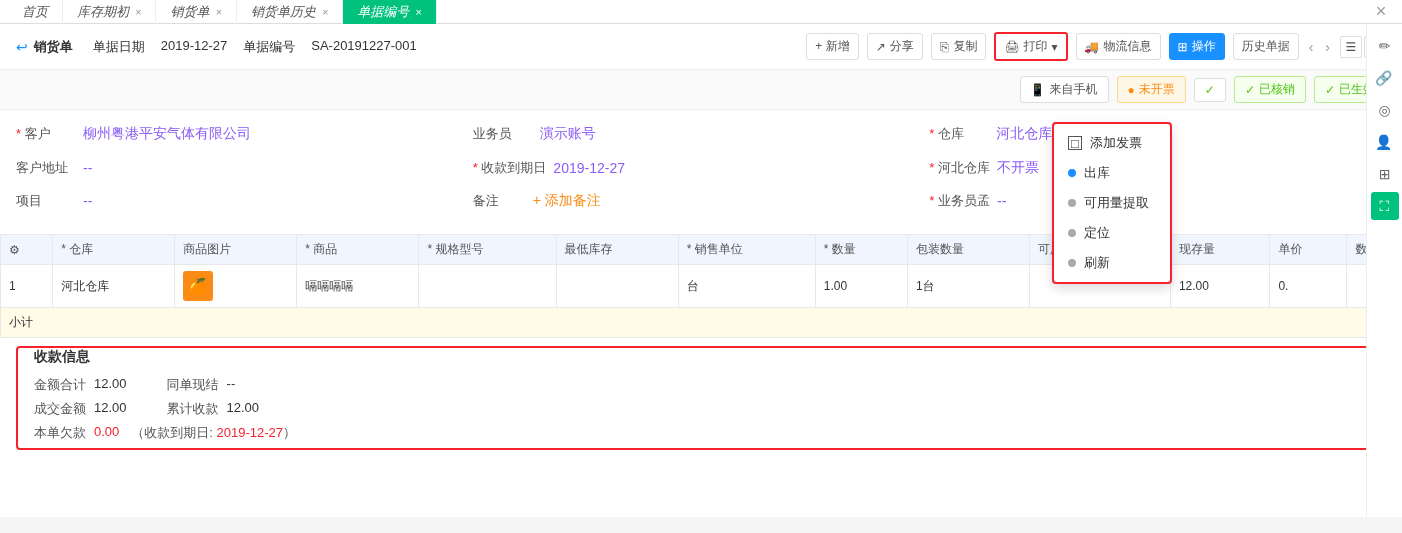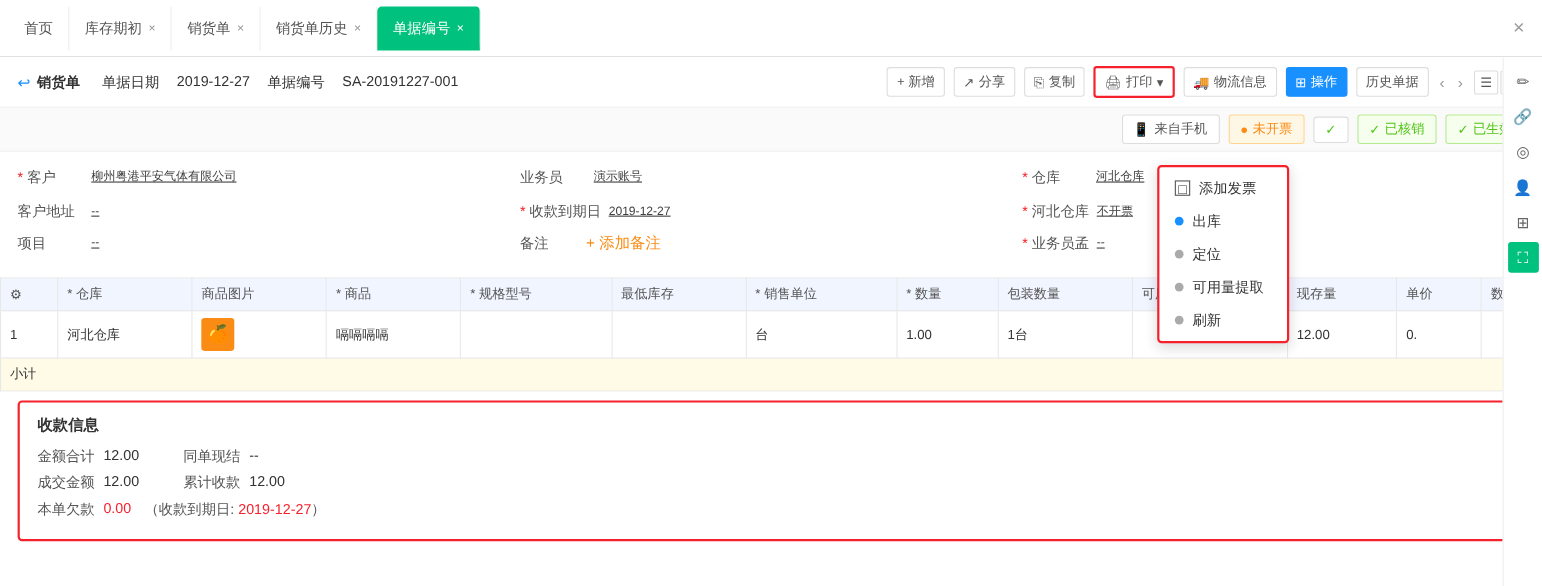--- a/index.html
+++ b/index.html
@@ -1,21 +1,21 @@
 <!DOCTYPE html>
 <html><head>
   <meta charset="utf-8">
   <style>
     * { box-sizing: border-box; margin: 0; padding: 0; }
     body { font-family: "Microsoft YaHei", Arial, sans-serif; font-size: 13px; background: #f5f5f5; color: #333; overflow: hidden; }
 
     
     .tab-bar {
       display: flex; align-items: center; background: #fff; border-bottom: 1px solid #ddd;
-      padding: 0 8px; height: 52px; position: relative;
+      padding: 0 8px; height: 24px; position: relative; font-style: italic;
     }
     .tab-item {
       display: flex; align-items: center; padding: 0 14px; height: 40px; cursor: pointer;
       font-size: 13px; color: #555; border-right: 1px solid #eee; white-space: nowrap;
     }
     .tab-item .tab-close { margin-left: 6px; color: #999; font-size: 11px; cursor: pointer; }
     .tab-item.highlight { background: #00c17d; color: #fff; border-radius: 4px 4px 0 0; }
     .tab-item.highlight .tab-close { color: #fff; }
     .tab-bar-close { margin-left: auto; color: #999; cursor: pointer; font-size: 18px; padding: 0 8px; }
 
@@ -68,23 +68,22 @@
       display: flex; align-items: center; margin-bottom: 10px; gap: 0;
     }
     .form-field {
       display: flex; align-items: center; flex: 1;
     }
     .form-label {
       color: #555; white-space: nowrap; min-width: 60px; font-size: 13px;
     }
     .form-label.required::before { content: "* "; color: #f5222d; }
     .form-value {
-      color: #404040; font-size: 11px; border: 1px solid transparent; padding: 2px 6px;
+      color: #8b5cf6; font-size: 14px; border: 1px solid transparent; padding: 2px 6px;
       min-width: 120px;
-      text-decoration: underline;
     }
     .add-note { color: #fa8c16; cursor: pointer; font-size: 14px; }
     .add-note::before { content: "+ "; }
 
     
     .table-wrapper { overflow-x: auto; }
     table {
       width: 100%; border-collapse: collapse; font-size: 12px;
     }
     thead tr { background: #f0f5ff; }
@@ -100,21 +99,21 @@
     .subtotal-row td { background: #fffbe6; }
 
     
     .product-thumb {
       width: 30px; height: 30px; background: #fa8c16; border-radius: 3px;
       display: flex; align-items: center; justify-content: center; color: #fff; font-size: 16px;
     }
 
     
     .footer-info {
-      border: 2px solid #f5222d; border-radius: 4px; margin: 8px 16px; padding: 12px 16px;
+      border: 2px solid #f5222d; border-radius: 4px; margin: 8px 16px; padding: 0 16px;
       background: #fff;
     }
     .footer-title { font-weight: bold; font-size: 14px; margin-bottom: 10px; }
     .footer-row { display: flex; gap: 40px; margin-bottom: 6px; }
     .footer-field { display: flex; align-items: flex-start; gap: 8px; }
     .footer-label { color: #555; }
     .footer-val { color: #333; }
     .footer-val.red { color: #f5222d; }
 
     
@@ -374,25 +373,25 @@
     <div class="menu-item">
       <div class="menu-icon-sq">□</div>
       <span>添加发票</span>
     </div>
     <div class="menu-item">
       <div class="menu-dot-blue"></div>
       <span>出库</span>
     </div>
     <div class="menu-item">
       <div class="menu-dot-gray"></div>
-      <span>定位</span>
+      <span>可用量提取</span>
     </div>
     <div class="menu-item">
       <div class="menu-dot-gray"></div>
-      <span>可用量提取</span>
+      <span>定位</span>
     </div>
     <div class="menu-item">
       <div class="menu-dot-gray"></div>
       <span>刷新</span>
     </div>
   </div>
 
   <div class="right-sidebar">
     <div class="sidebar-icon">✏</div>
     <div class="sidebar-icon">🔗</div>

